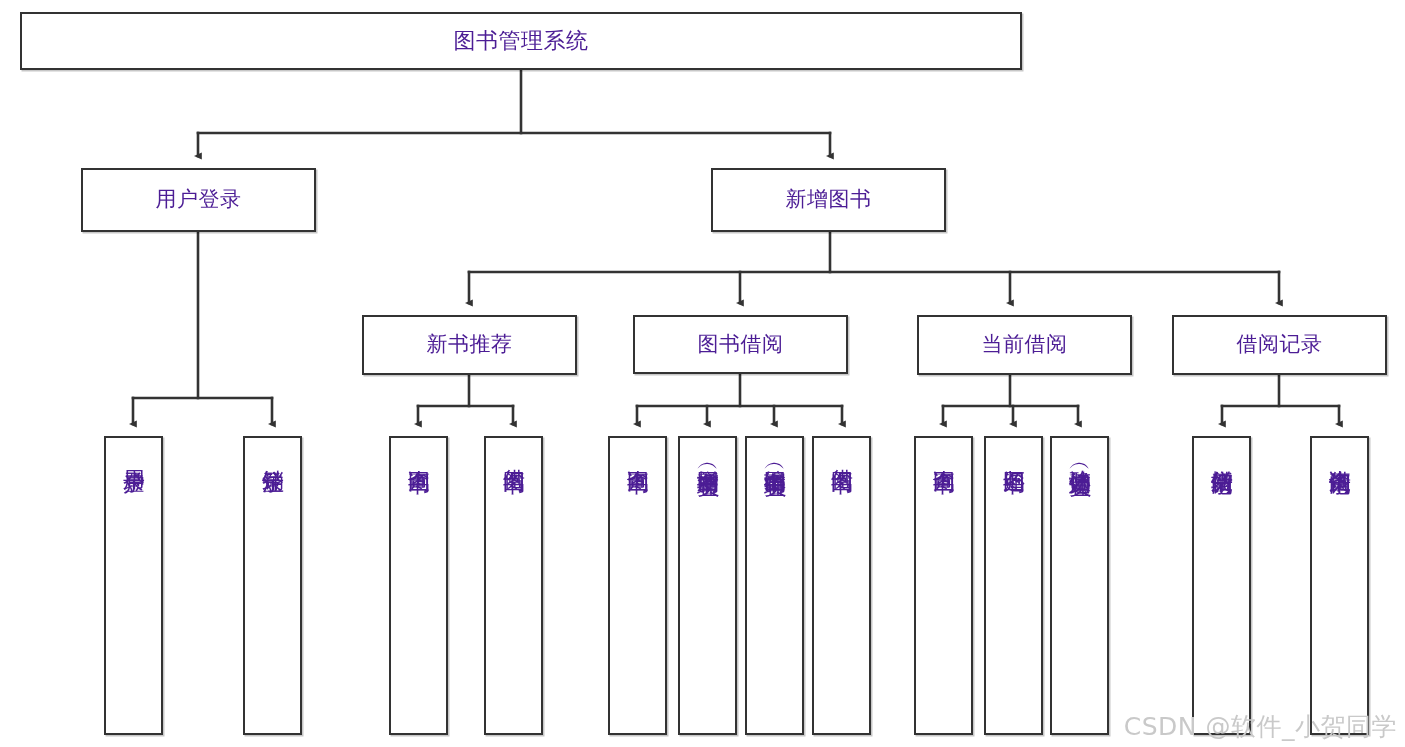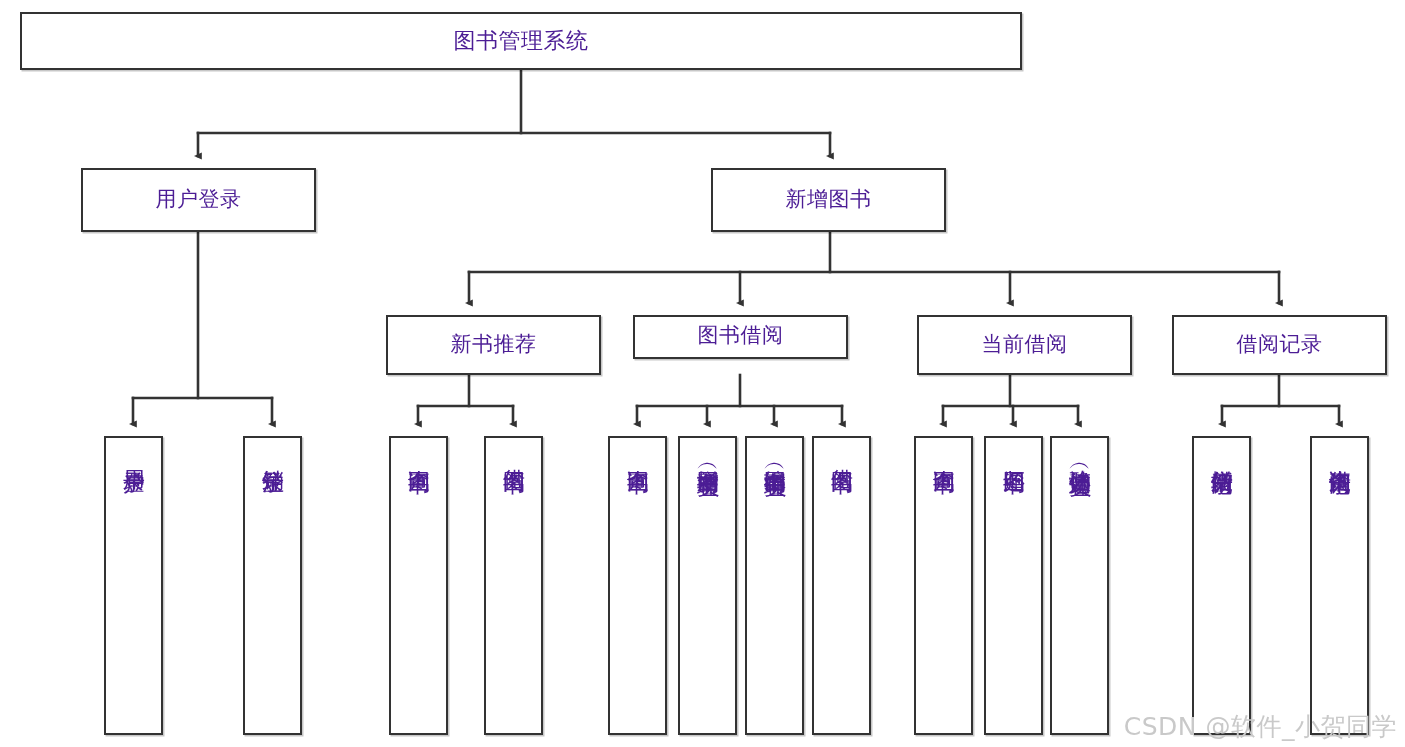--- a/index.html
+++ b/index.html
@@ -131,24 +131,24 @@
     <span class="label">图书管理系统</span>
   </div>
 
   <div class="node horiz" style="left:81px; top:168px; width:235px; height:64px;">
     <span class="label">用户登录</span>
   </div>
   <div class="node horiz" style="left:711px; top:168px; width:235px; height:64px;">
     <span class="label">新增图书</span>
   </div>
 
-  <div class="node horiz" style="left:362px; top:315px; width:215px; height:60px;margin-left:24px;">
+  <div class="node horiz" style="left:362px; top:315px; width:215px; height:60px;">
     <span class="label">新书推荐</span>
   </div>
-  <div class="node horiz" style="left:633px; top:315px; width:215px; height:44px;font-family:Liberation Mono, monospace;">
+  <div class="node horiz" style="left:633px; top:315px; width:215px; height:59px;">
     <span class="label">图书借阅</span>
   </div>
   <div class="node horiz" style="left:917px; top:315px; width:215px; height:60px;">
     <span class="label">当前借阅</span>
   </div>
   <div class="node horiz" style="left:1172px; top:315px; width:215px; height:60px;">
     <span class="label">借阅记录</span>
   </div>
 
   <div class="node vert" style="left:104px; top:436px; width:59px; height:299px;">

